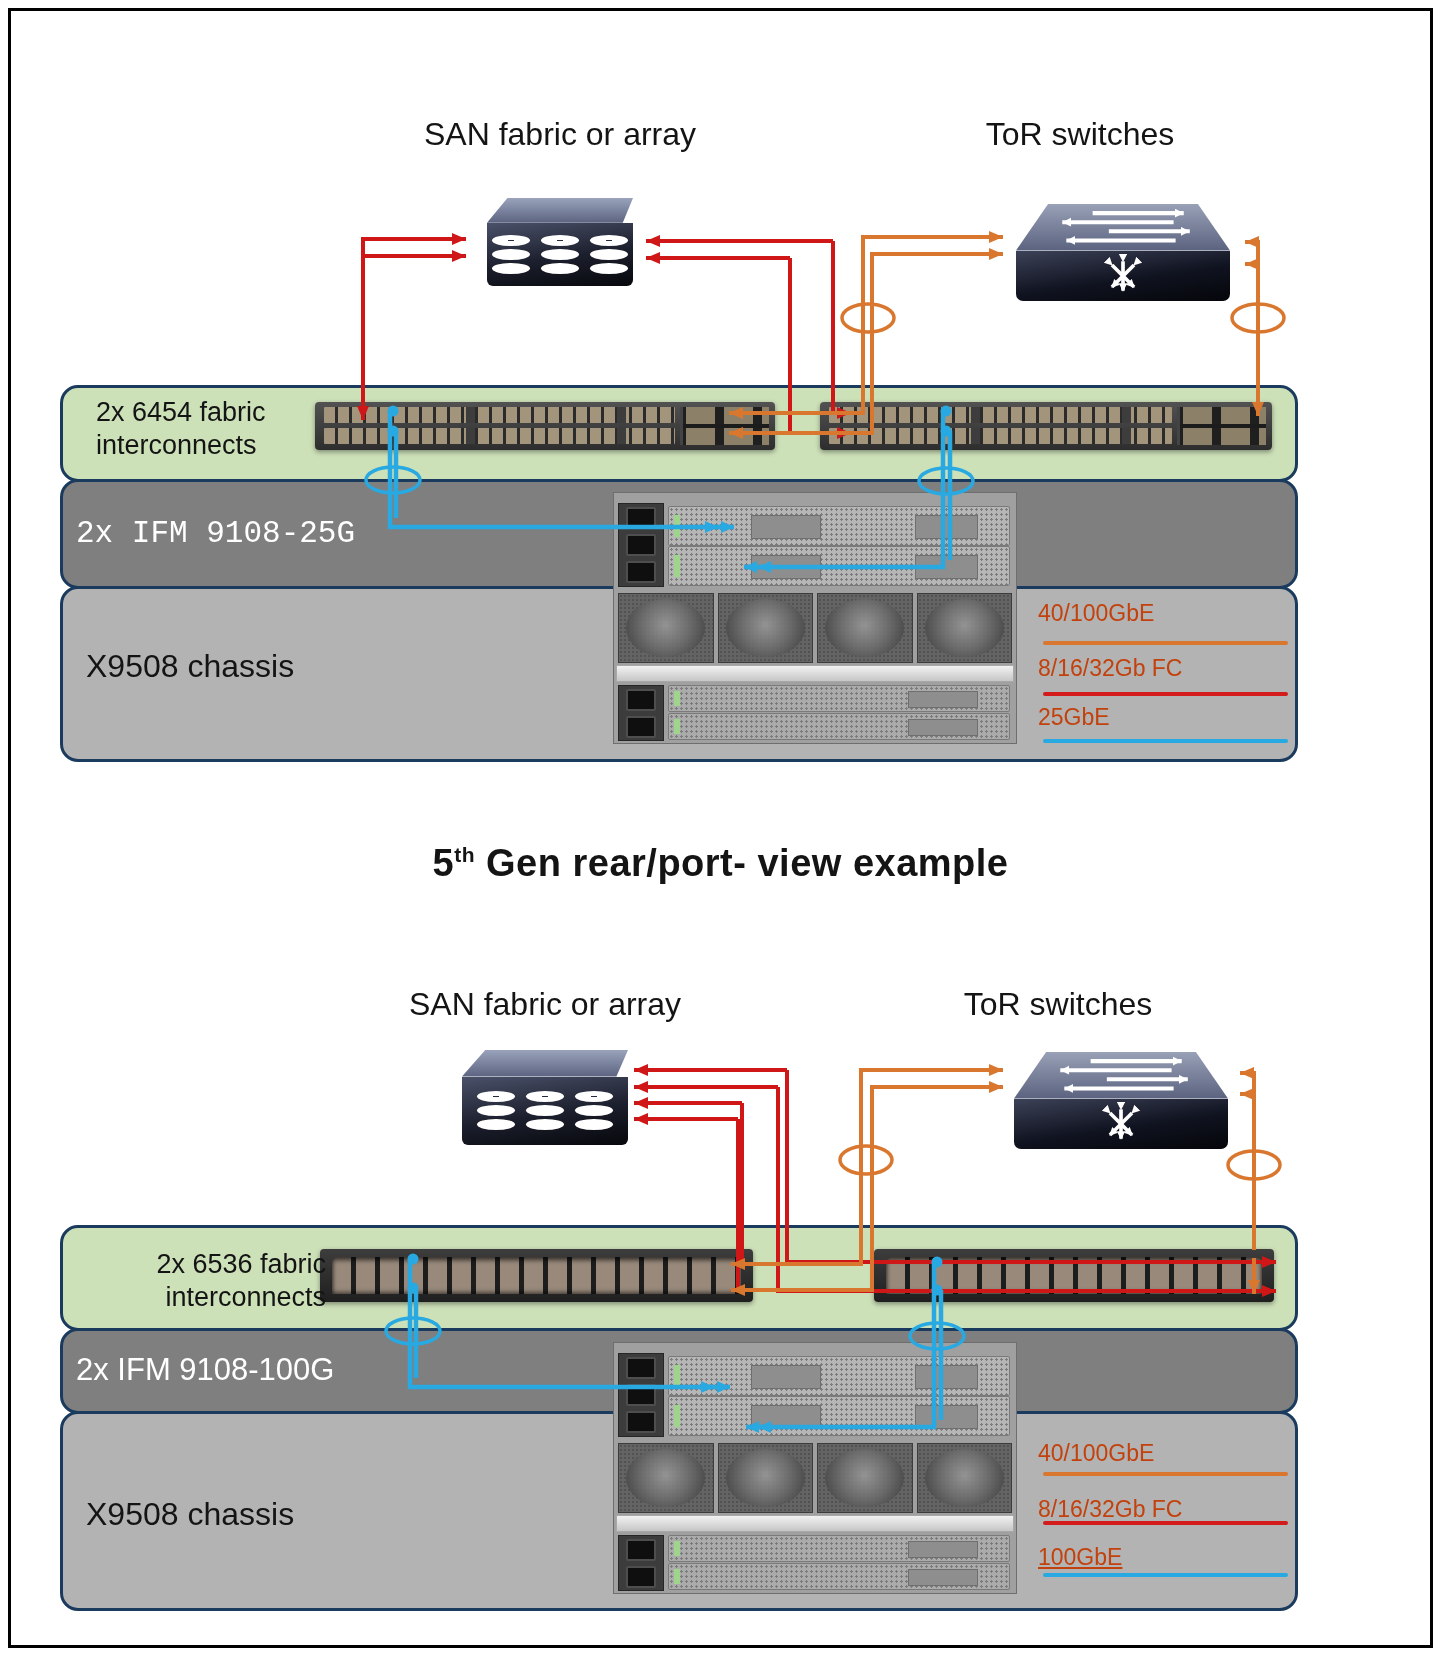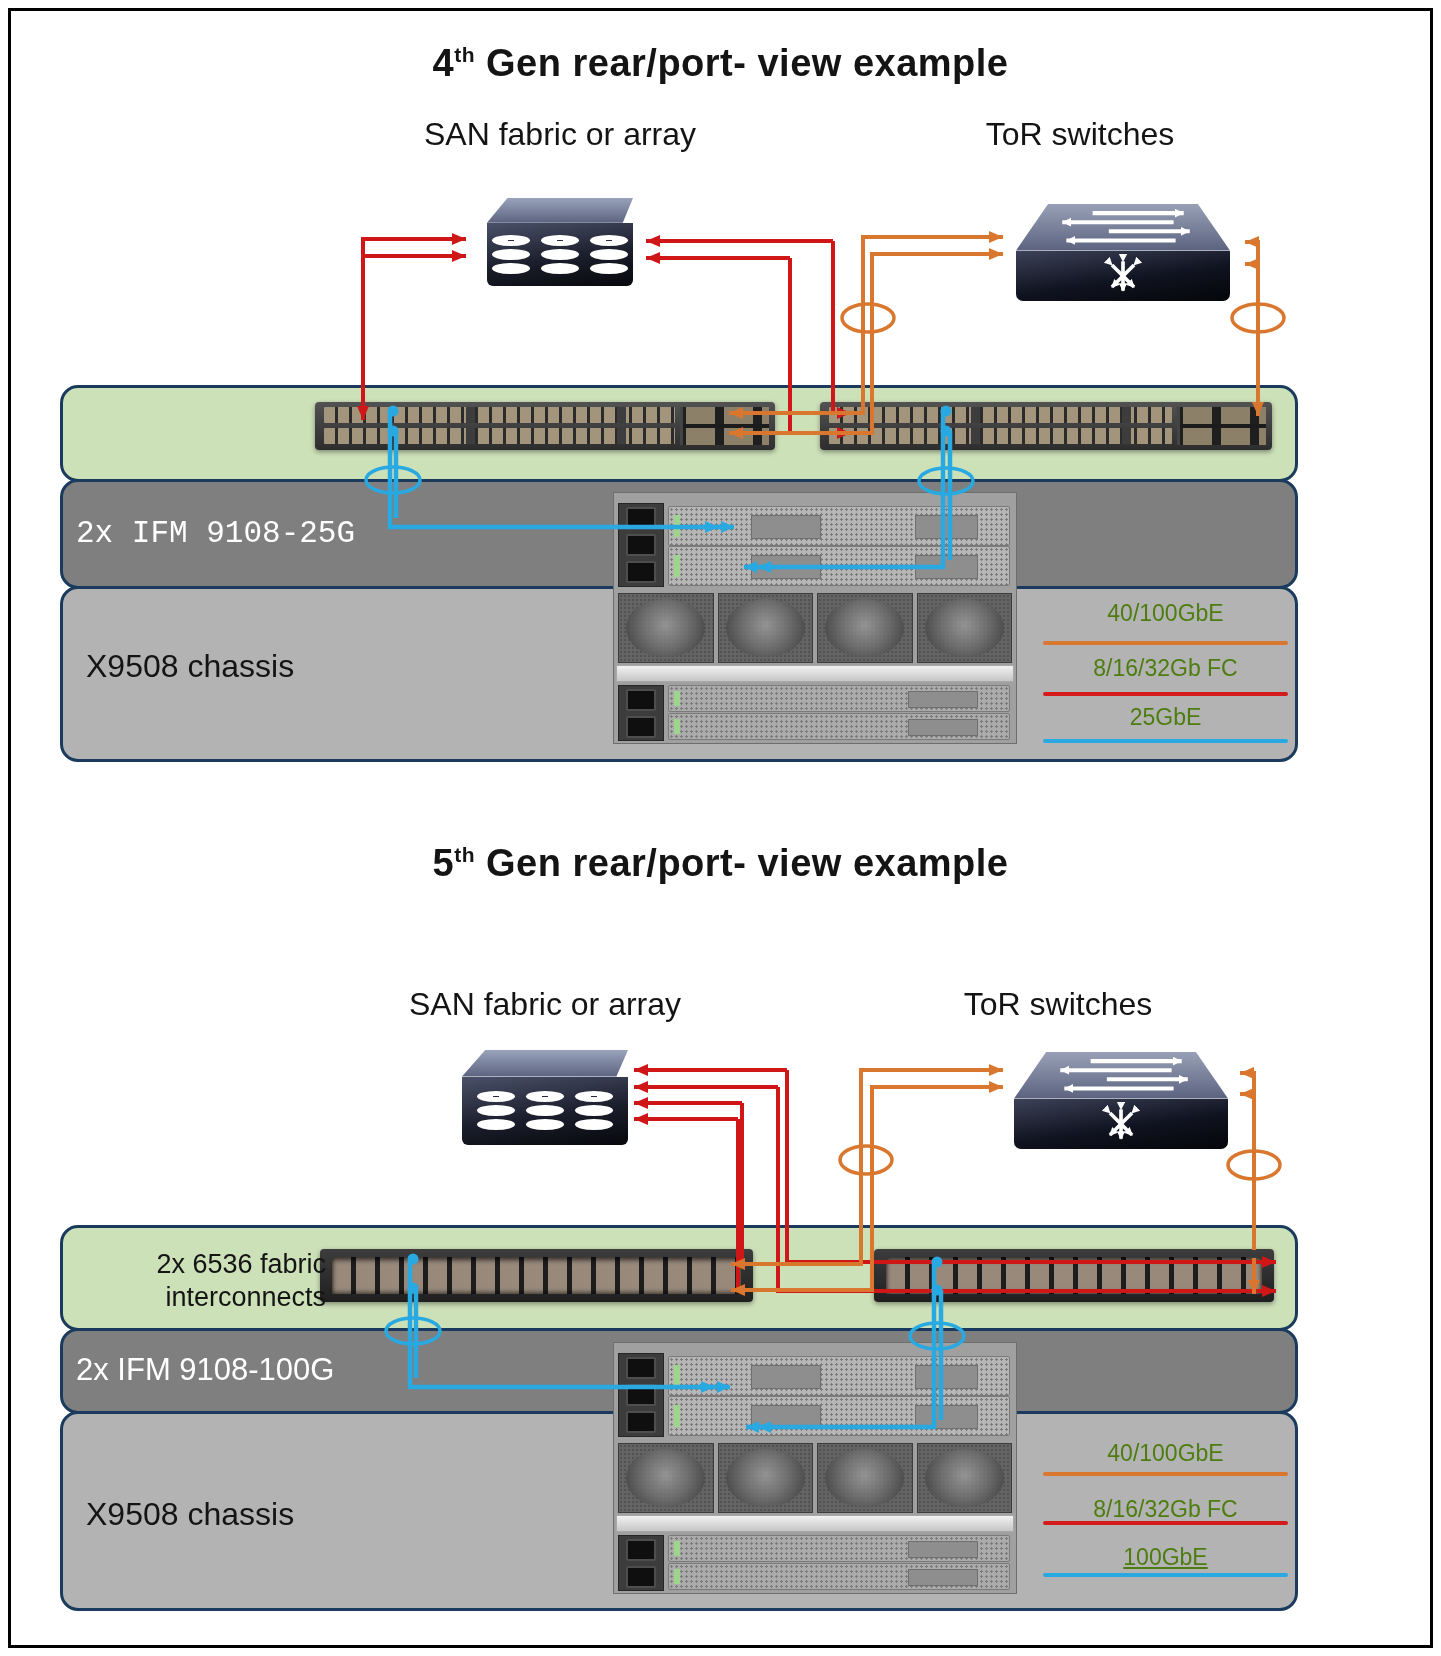--- a/index.html
+++ b/index.html
@@ -16,22 +16,22 @@
 
   .txt { position:absolute; z-index:3; color:#141414; }
   .title { left:0; right:0; text-align:center; font-size:38px; font-weight:700; letter-spacing:.5px; }
   .title sup { font-size:21px; }
   .toplabel { width:300px; text-align:center; font-size:32px; }
   .fi-label { width:230px; font-size:27px; line-height:33px; }
   .ifm-label { font-size:31px; color:#ffffff; font-weight:400; }
   .chassis-label { font-size:32px; }
 
   
-  .leg-text { position:absolute; left:1038px; width:255px; text-align:center;
-              font-size:23px; color:#4d7c0f; z-index:3; }
+  .leg-text { position:absolute; left:1038px; width:255px; 
+              font-size:23px; color:#c2410c; z-index:3; }
   .leg-line { position:absolute; left:1043px; width:245px; height:4px; z-index:3; border-radius:2px; }
   .line-orange { background:#d9772e; }
   .line-red    { background:#d31b1b; }
   .line-blue   { background:#29a9e1; }
 
   
   .fi4 { position:absolute; background:linear-gradient(#525252,#2d2d2d); border-radius:4px;
          box-shadow:0 2px 5px rgba(0,0,0,.4); z-index:2; }
   .fi4 .prow { height:16px; margin:5px 100px 0 9px;
       background-image:
@@ -106,23 +106,20 @@
   .loop { fill:none; stroke-width:3.5; }
   .loop.o { stroke:#d9772e; }
   .loop.b { stroke:#29a9e1; }
 </style>
 </head>
 <body>
 
 <div class="canvas">
   <div class="frame"></div>
 
-  <div class="txt title" style="top:42px;">
-    <span>4</span><sup>th</sup><span> Gen rear/port- view example</span>
-  </div>
   <div class="txt toplabel" style="left:410px; top:116px;">SAN fabric or array</div>
   <div class="txt toplabel" style="left:930px; top:116px;">ToR switches</div>
 
   <div class="san" style="left:487px; top:198px; width:146px; height:88px;">
     <div class="stop"></div>
     <div class="sfront">
       <div class="stack">
           <div class="disk top"></div>
           <div class="disk"></div>
           <div class="disk"></div>
@@ -165,20 +162,21 @@
         <path d="M74,26 L26,74" stroke="#fff" stroke-width="8" marker-start="url(#as1)" marker-end="url(#as1)"></path>
         <path d="M50,18 L50,82" stroke="#fff" stroke-width="8" marker-start="url(#as1)" marker-end="url(#as1)"></path>
       </svg>
     </div>
   </div>
 
   <div class="band green" style="top:385px; height:97px;"></div>
   <div class="band dgray" style="top:479px; height:110px;"></div>
   <div class="band lgray" style="top:586px; height:176px;"></div>
 
+  <div class="txt fi-label" style="left:96px; top:396px;">2x 6454 fabric interconnects</div>
   <div class="txt ifm-label" style="left:76px; top:516px;font-family:Liberation Mono, monospace;">2x IFM 9108-25G</div>
   <div class="txt chassis-label" style="left:86px; top:648px;">X9508 chassis</div>
 
   <div class="fi4" style="left:315px; top:402px; width:460px; height:48px;">
     <div class="prow"></div>
     <div class="prow"></div>
     <div class="uplinks"></div>
   </div>
   <div class="fi4" style="left:820px; top:402px; width:452px; height:48px;">
     <div class="prow"></div>

